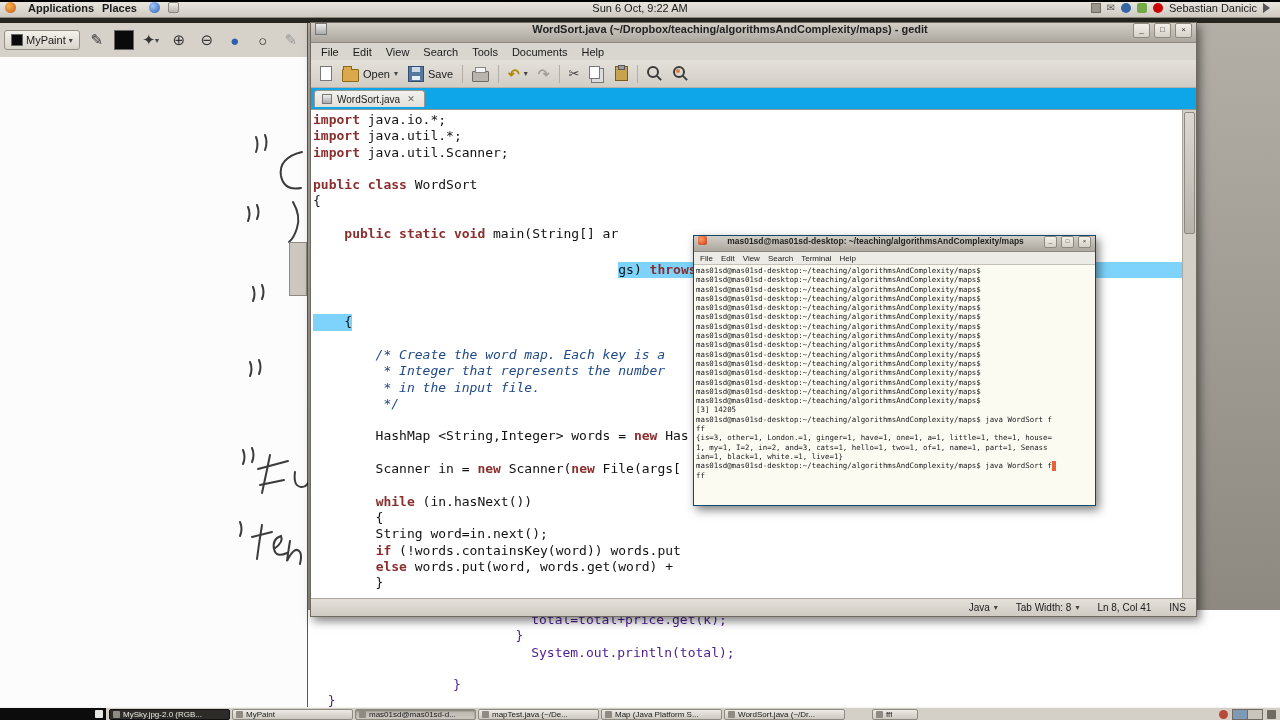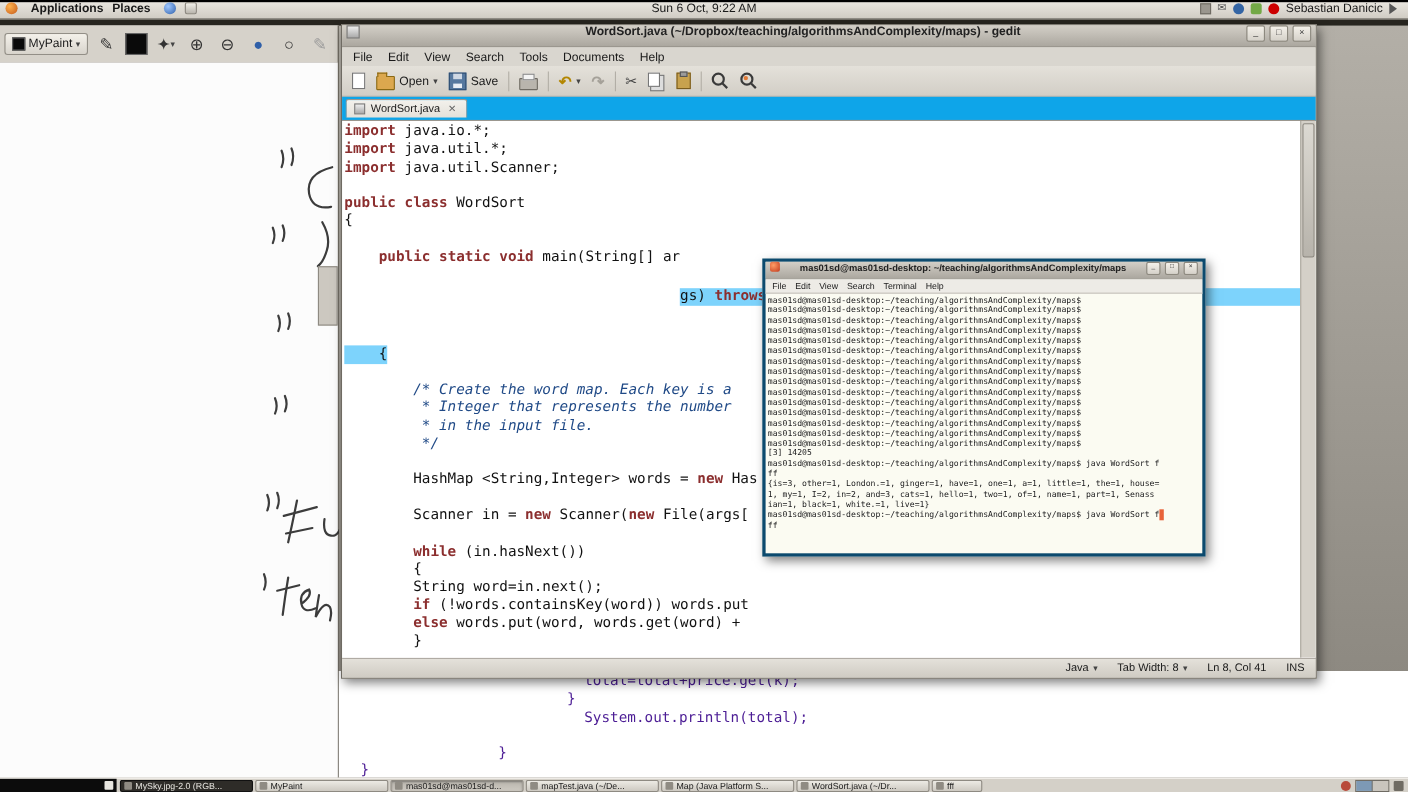--- a/index.html
+++ b/index.html
@@ -84,21 +84,21 @@
   .cl .p{color:#111;}
   .cl .sel{background:#7dd3fc;margin-top:36px;}
   .cl .fill{flex:1;}
   #gedit-scroll{width:13px;background:#d4d0c8;border-left:1px solid #aba79f;position:relative;}
   #gedit-thumb{position:absolute;left:1px;right:1px;top:2px;height:120px;background:linear-gradient(#dcd9d2,#b7b3ab);border:1px solid #8e8a82;border-radius:2px;}
   #gedit-status{height:17px;background:linear-gradient(#e4e1da,#cfcbc3);border-top:1px solid #aba79f;
                 display:flex;align-items:center;justify-content:flex-end;gap:18px;padding:0 10px;font-size:10px;}
   .st-group{display:flex;align-items:center;gap:4px;}
   
   #term{position:absolute;left:693px;top:235px;width:403px;height:271px;background:#fbfbf2;
-        border:3px solid #0c4a6e;box-sizing:border-box;box-shadow:3px 4px 9px rgba(0,0,0,.5);display:flex;flex-direction:column;}
+        border:1px solid #0c4a6e;box-sizing:border-box;box-shadow:3px 4px 9px rgba(0,0,0,.5);display:flex;flex-direction:column;}
   #term .titlebar{height:15px;}
   #term .ttext{font-size:8.5px;}
   #term .wbtn{width:11px;height:10px;font-size:6px;line-height:8px;}
   .term-ic{width:9px;height:9px;border-radius:2px;background:radial-gradient(circle at 35% 35%,#ff9d66,#c2391b);}
   #term-menubar{height:12px;display:flex;gap:2px;align-items:center;background:#edebe6;border-bottom:1px solid #c5c1b9;padding:0 3px;}
   #term-menubar .tmenu{font-size:8px;padding:0 3px;color:#222;}
   #term-body{flex:1;padding:1px 2px;font:7.4px/9.3px "DejaVu Sans Mono",monospace;color:#19191b;overflow:hidden;}
   .tl{white-space:pre;height:9.3px;}
   .cur{display:inline-block;width:4.4px;background:#e8633a;}
   
@@ -106,21 +106,21 @@
            display:flex;align-items:center;box-sizing:border-box;}
   #tb-black{width:106px;height:13px;background:#0c0c0c;display:flex;align-items:center;justify-content:flex-end;padding-right:3px;box-sizing:border-box;}
   #tb-black .mini{width:8px;height:8px;background:#e8e6e0;border-radius:1px;}
   #taskbar-items{display:flex;gap:2px;padding:0 3px;flex:1;overflow:hidden;}
   .tbtn{display:flex;align-items:center;gap:3px;width:121px;height:11px;padding:0 3px;box-sizing:border-box;
         background:linear-gradient(#eceae4,#cdc9c1);border:1px solid #8e8a82;border-radius:2px;font-size:8px;overflow:hidden;}
   .tbtn .tlbl{white-space:nowrap;overflow:hidden;}
   .tbtn .tic{width:7px;height:7px;background:#8f8b83;flex:none;border-radius:1px;}
   .tbtn.dark{background:#2e2c28;color:#e8e6e0;border-color:#111;}
   .tbtn.act{background:linear-gradient(#b9b5ad,#cdc9c1);box-shadow:inset 0 1px 2px rgba(0,0,0,.35);}
-  .tbtn:last-child{width:46px;}
+  .tbtn:last-child{width:46px;margin-left:25px;}
   #tb-right{display:flex;align-items:center;gap:4px;padding:0 4px;}
   .ws{display:flex;border:1px solid #6f6b63;}
   .ws .cell{width:14px;height:9px;background:#c9c5bd;border-right:1px solid #6f6b63;}
   .ws .cell:last-child{border-right:none;}
   .ws .cell.on{background:#7d99b5;}
   .tb-ic{width:9px;height:9px;border-radius:50%;background:#b84a3a;}
   .scrib{position:absolute;left:0;top:0;}
   .mp-side{position:absolute;right:0;top:185px;width:16px;height:52px;background:#ccc8c0;border:1px solid #8e8a82;}
 </style>
 </head>

